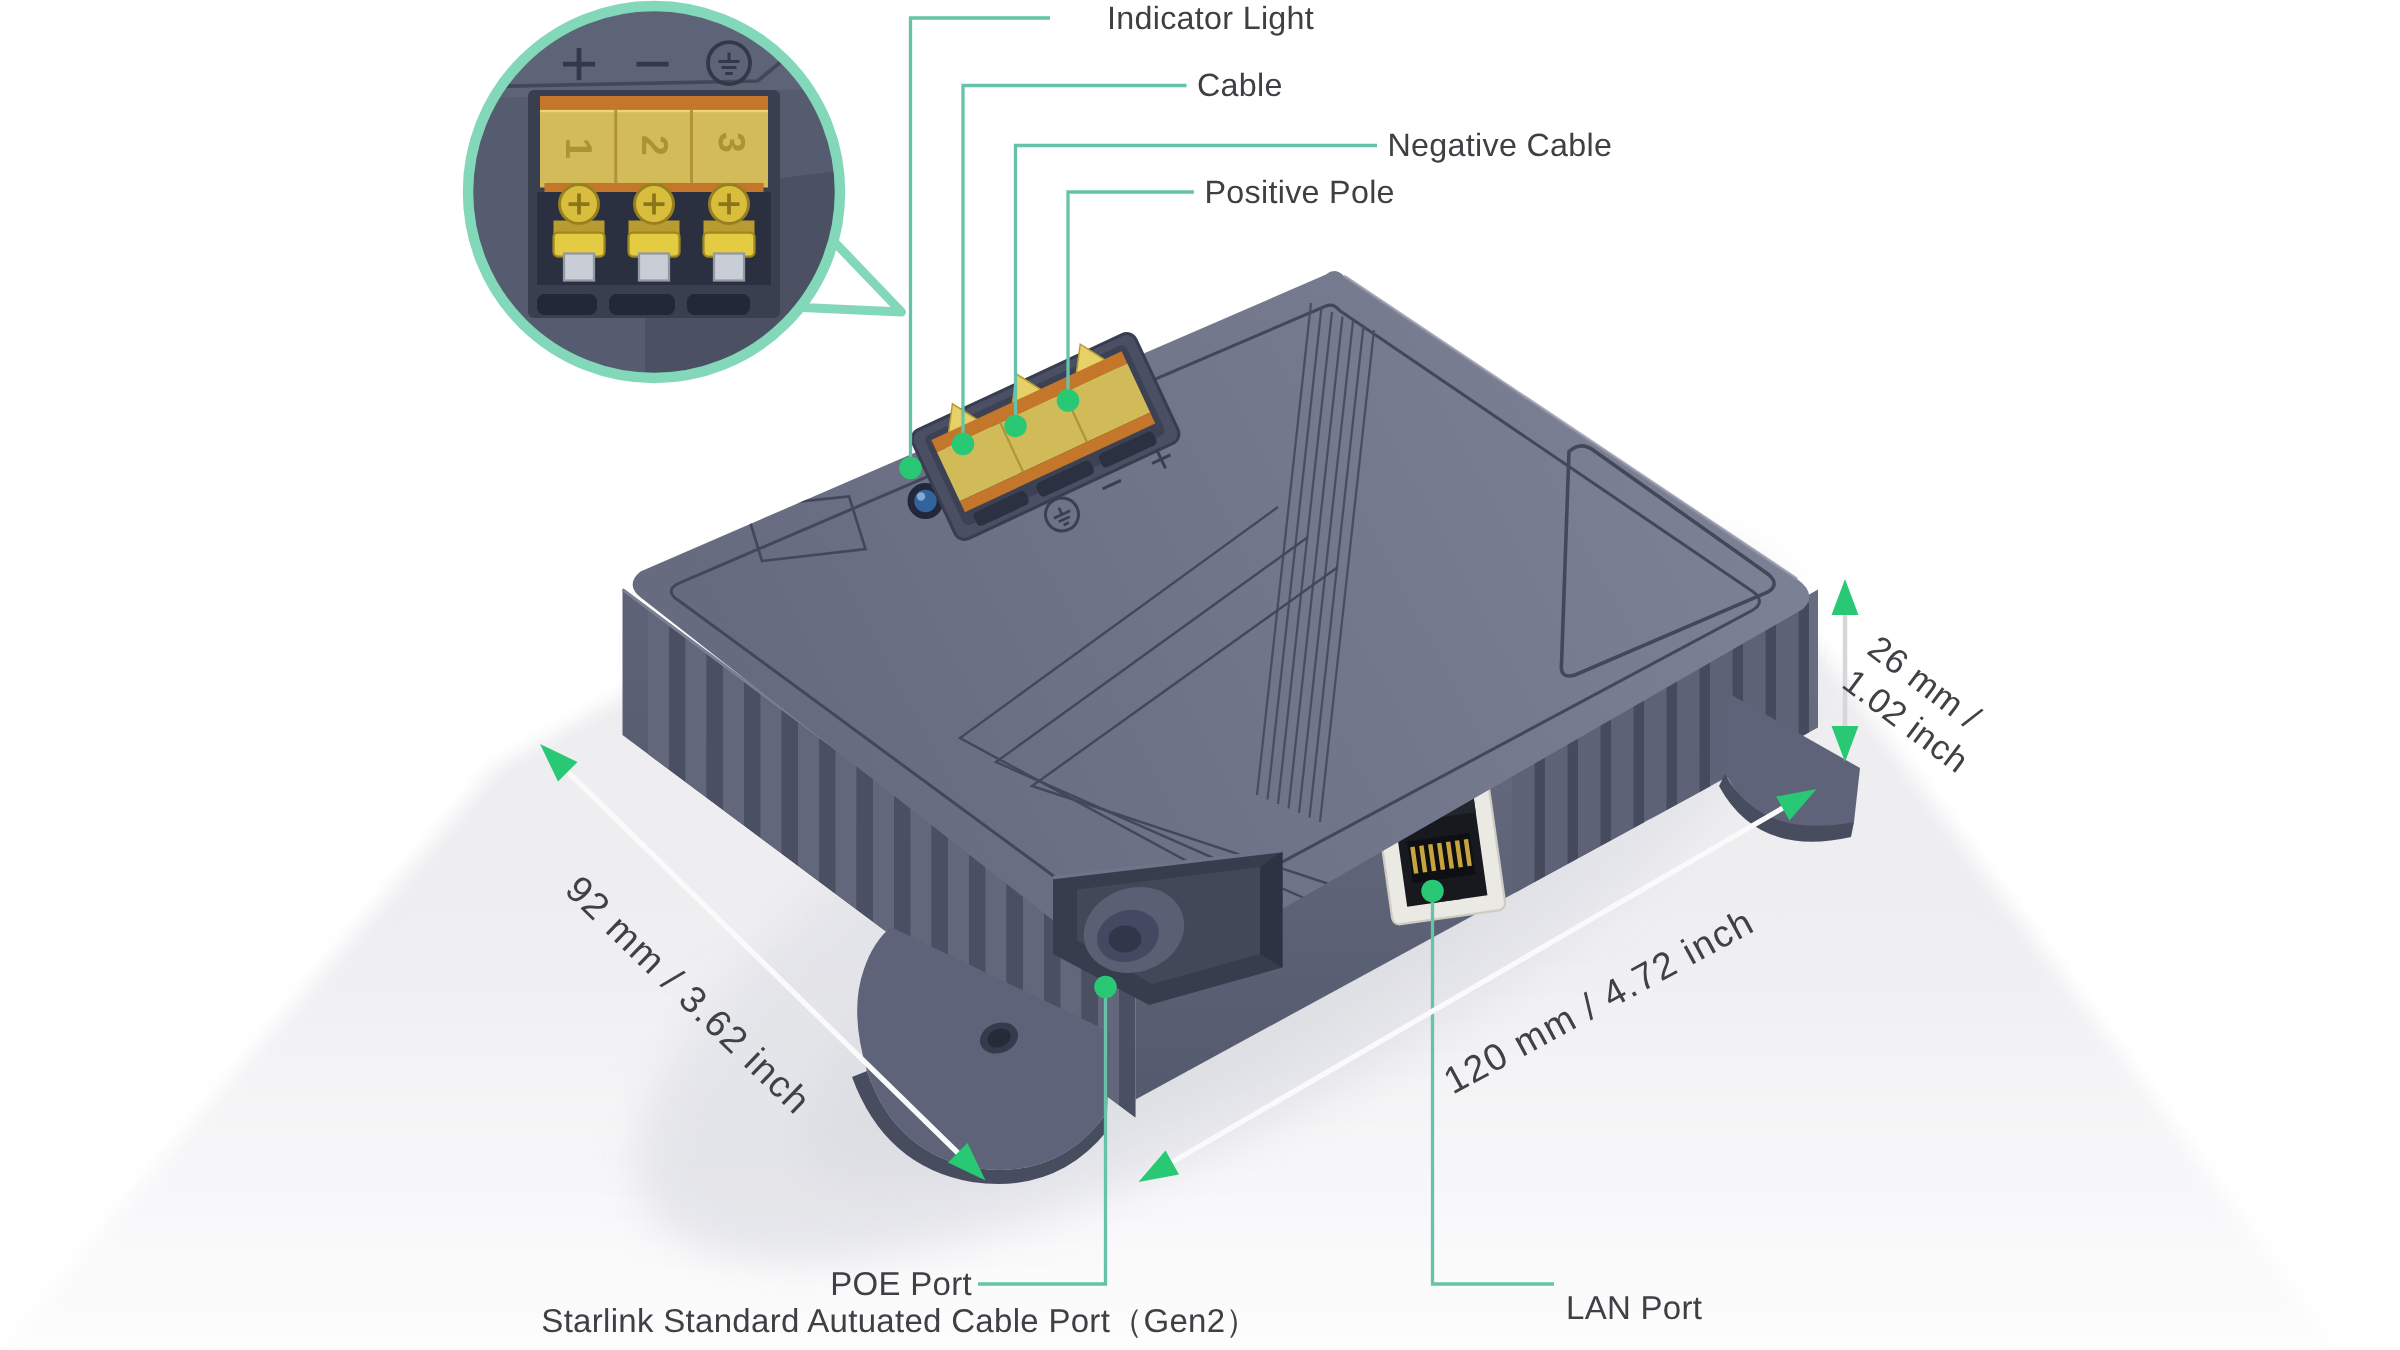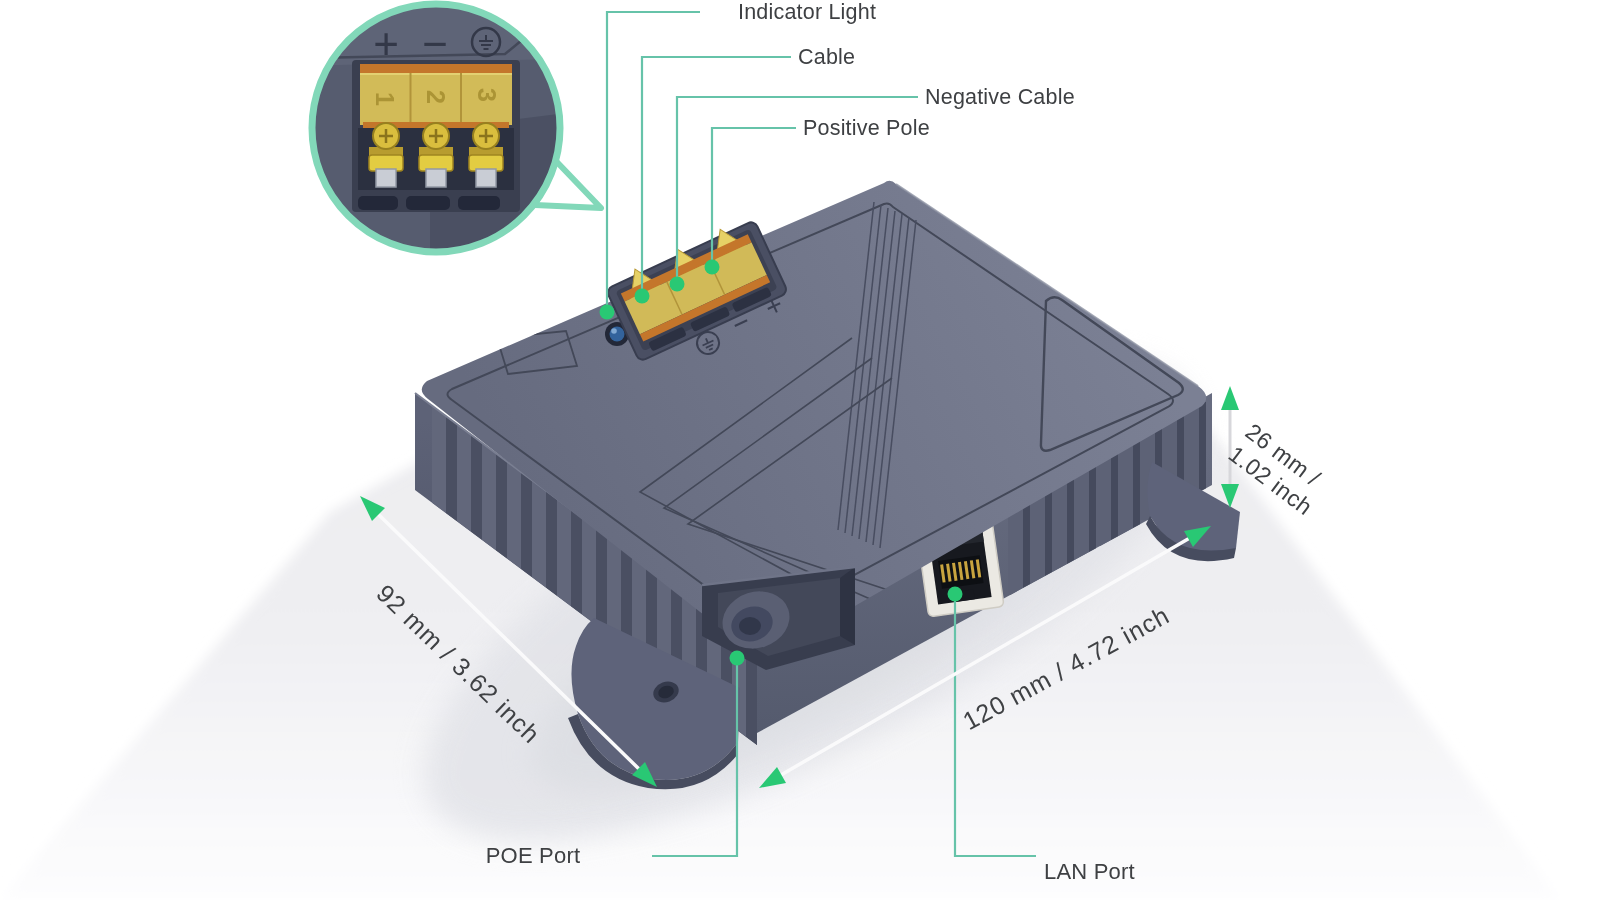--- a/index.html
+++ b/index.html
@@ -23,21 +23,21 @@
   .label{
     position:absolute;color:var(--label_text);font-size:21.5px;line-height:24px;
     white-space:nowrap;letter-spacing:.2px;
   }
   .port-label{font-size:22px;}
   .dim-label{
     position:absolute;color:#3f4144;font-size:25px;letter-spacing:1px;
     white-space:nowrap;transform-origin:center center;
   }
   .dim-label.two-line{line-height:28px;font-size:23px;letter-spacing:.5px;white-space:normal;}
-  .right-align{text-align:center;}
+  .right-align{text-align:right;}
   .center-align{text-align:center;}
   .callout-line{stroke:var(--callout_teal);stroke-width:2.2;fill:none;}
   .callout-dot{fill:var(--accent_green);}
   .arrow{fill:var(--accent_green);}
   .dimline-white{stroke:var(--dim_white);stroke-width:3.5;stroke-linecap:round;}
   .dimline-gray{stroke:var(--dim_gray);stroke-width:3;stroke-linecap:round;}
   .mint-ring{stroke:var(--mint_ring);}
   .engrave{stroke:#434858;fill:none;}
 </style>
 </head>
@@ -354,20 +354,21 @@
     <polygon class="arrow" points="1230,508 1221,484 1239,484"></polygon>
   </g>
 </svg>
 
 <div class="label" style="left:738px;top:0px;">Indicator Light</div>
 <div class="label" style="left:798px;top:45px;">Cable</div>
 <div class="label" style="left:925px;top:85px;">Negative Cable</div>
 <div class="label" style="left:803px;top:116px;">Positive Pole</div>
 
 <div class="label port-label right-align" style="left:418px;top:844px;width:230px;">POE Port</div>
+<div class="label port-label center-align" style="left:280px;top:869px;width:640px;">Starlink Standard Autuated Cable Port（Gen2）</div>
 <div class="label port-label" style="left:1044px;top:844px;margin-top:16px;">LAN Port</div>
 
 <div class="dim-label" style="left:347px;top:658px;width:240px;transform:rotate(44deg);">92 mm / 3.62 inch</div>
 <div class="dim-label" style="left:948px;top:642px;width:280px;transform:rotate(-28.5deg);">120 mm / 4.72 inch</div>
 <div class="dim-label two-line" style="left:1228px;top:448px;width:120px;transform:rotate(37deg);">
   <div>26 mm /</div>
   <div>1.02 inch</div>
 </div>
 
 </div>

